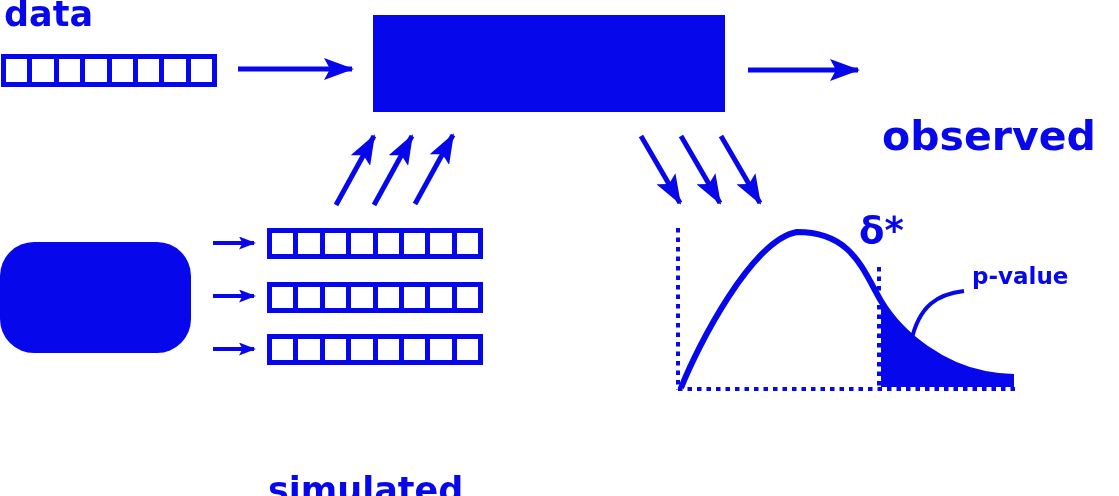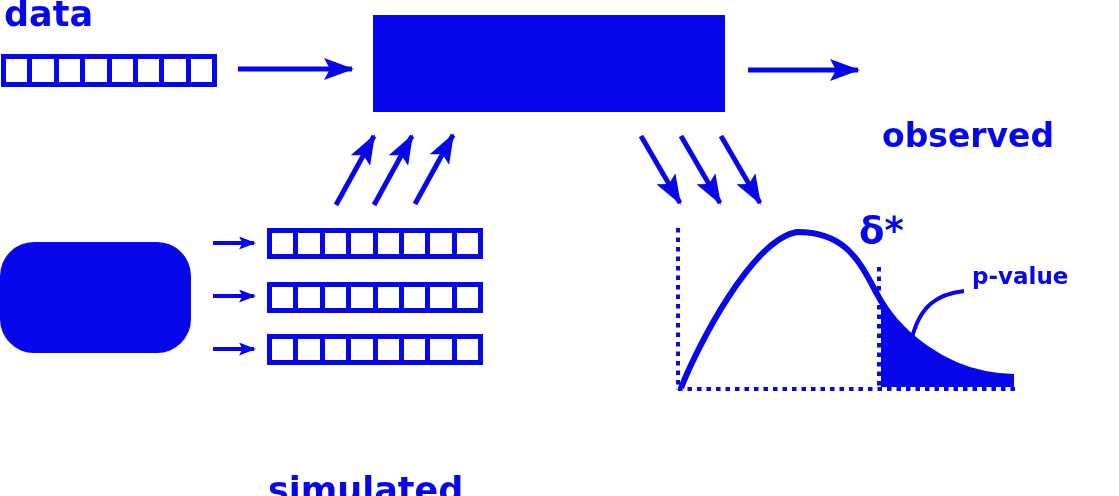--- a/index.html
+++ b/index.html
@@ -91,21 +91,21 @@
       <span class="cell"></span>
       <span class="cell"></span>
       <span class="cell"></span>
       <span class="cell"></span>
       <span class="cell"></span>
       <span class="cell"></span>
     </div>
 
   <div class="solid-box" style="left:373px;top:15px;width:352px;height:97px;"></div>
 
-  <div class="t" style="left:882px;top:16px;font-size:33px;line-height:48px;">
+  <div class="t" style="left:882px;top:16px;font-size:41px;line-height:48px;">
     <span class="line">observed</span>
   </div>
 
   <div class="solid-box" style="left:0px;top:242px;width:191px;height:111px;border-radius:34px;"></div>
 
   <div class="strip" style="left:267px;top:228px;width:216px;height:31px;">
       <span class="cell"></span>
       <span class="cell"></span>
       <span class="cell"></span>
       <span class="cell"></span>

